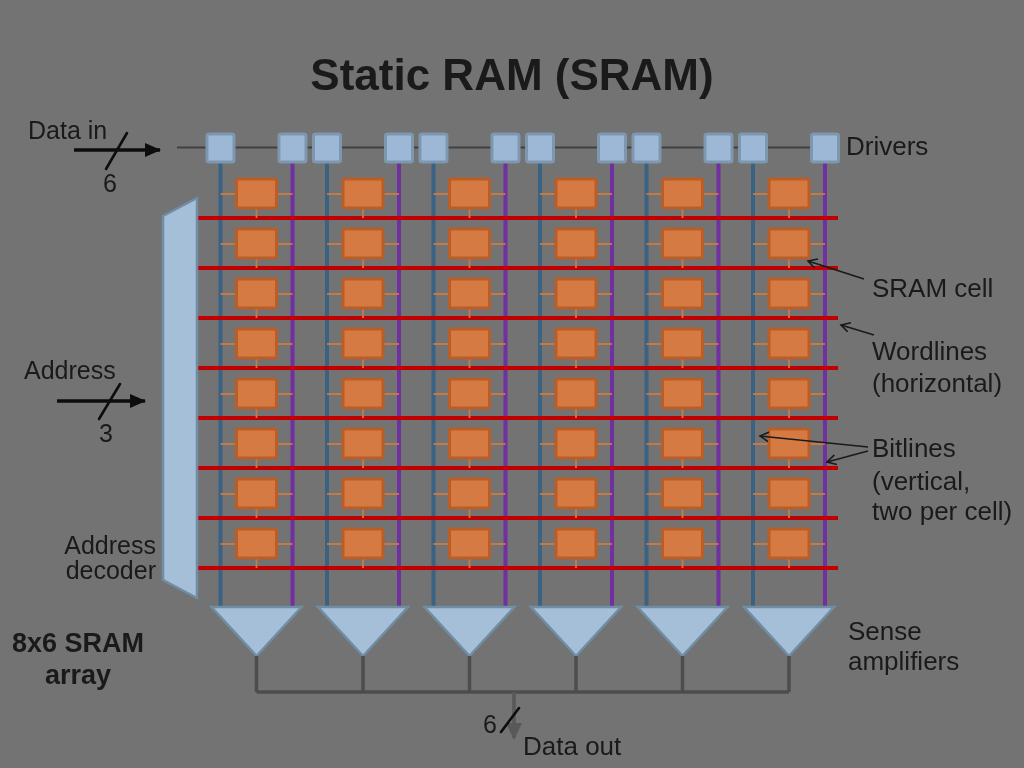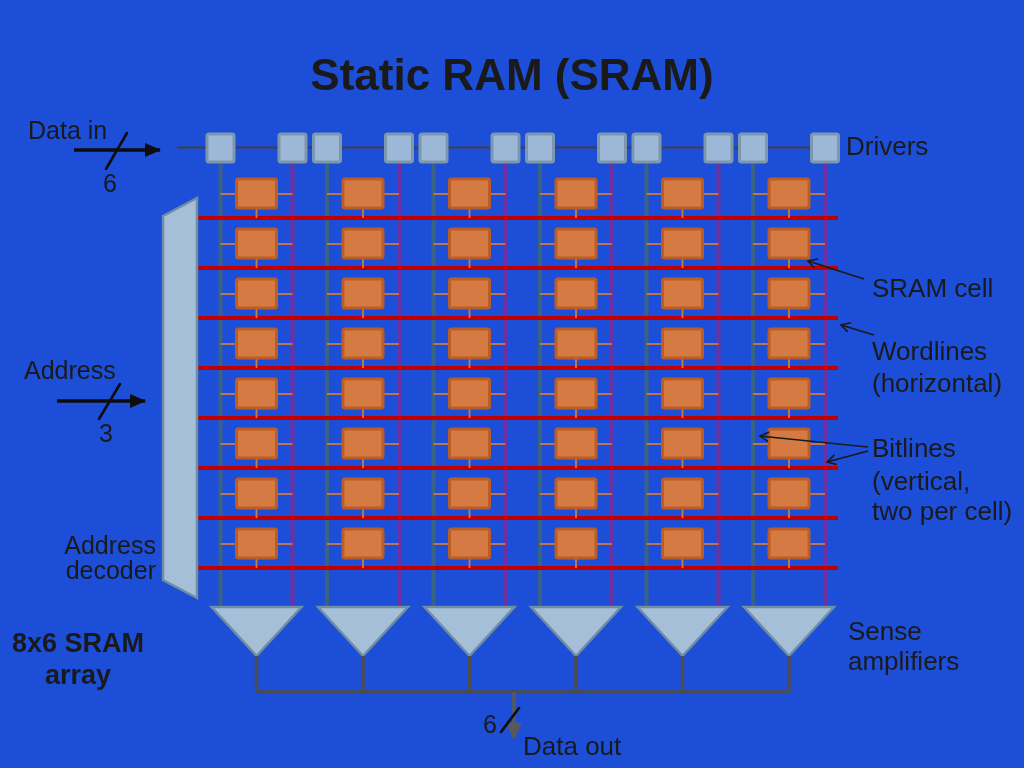--- a/index.html
+++ b/index.html
@@ -1,16 +1,16 @@
 <!DOCTYPE html>
 <html><head>
 <meta charset="utf-8">
 <style>
   html,body{margin:0;padding:0;background:#ffffff;}
-  .page{position:relative;width:1024px;height:768px;background:#1d4ed8;overflow:hidden;}
+  .page{position:relative;width:1024px;height:768px;background:#737373;overflow:hidden;}
   svg text{font-family:"Liberation Sans","DejaVu Sans",sans-serif;fill:#1a1a1a;}
   .title{font-size:44px;font-weight:700;}
   .lbl{font-size:26px;}
   .lbl-sm{font-size:25px;}
   .bold{font-weight:700;font-size:27px;}
   .thinline{stroke:#1a1a1a;stroke-width:1.6px;fill:none;}
   .bigarrow{stroke:#0d0d0d;stroke-width:3.6px;fill:none;}
   .slash{stroke:#0d0d0d;stroke-width:2.6px;fill:none;stroke-linecap:round;}
 </style>
 </head>

